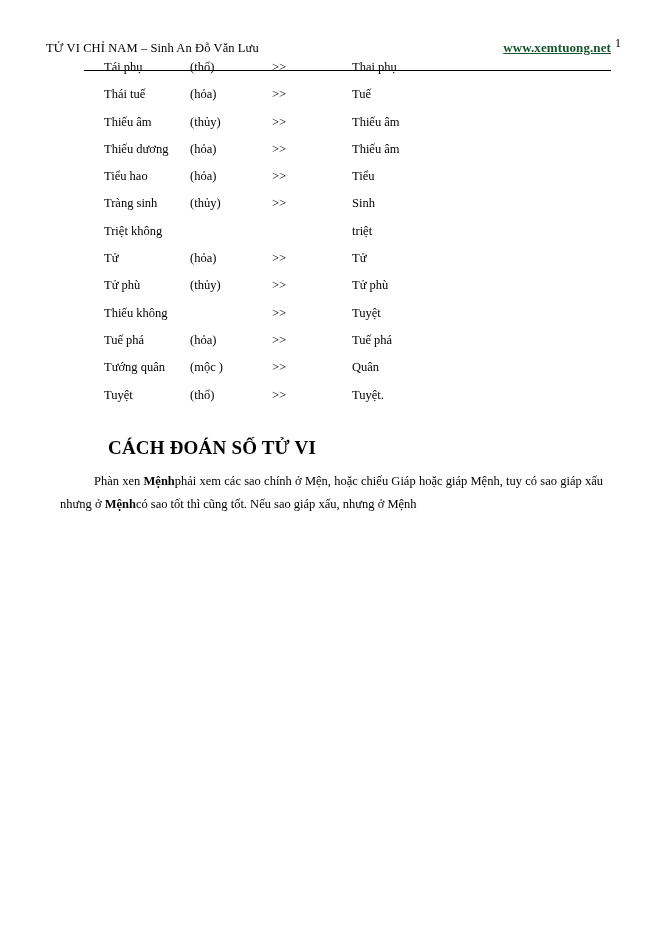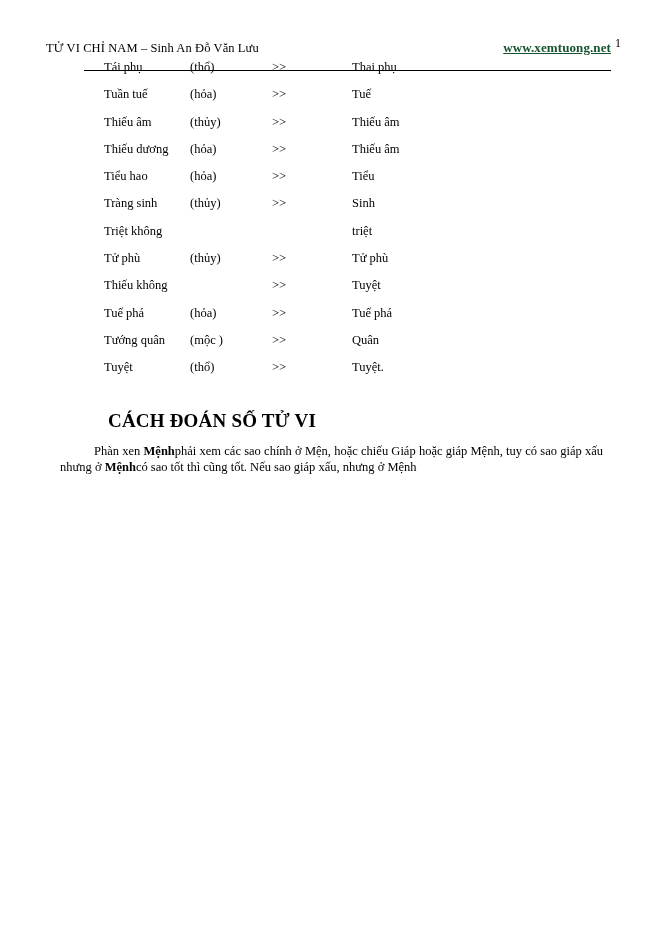--- a/index.html
+++ b/index.html
@@ -83,21 +83,21 @@
     padding-left: 62px;
     font-size: 19px;
     font-weight: bold;
     letter-spacing: 0.2px;
   }
   .body-text {
     margin-top: 11px;
     padding-left: 14px;
     padding-right: 8px;
     font-size: 12.5px;
-    line-height: 16px;
+    line-height: 23px;
     text-align: justify;
   }
   .body-text .indent { display: inline-block; width: 34px; }
   .b { font-weight: bold; }
 </style>
 </head>
 <body>
 
 <div class="page">
 
@@ -114,21 +114,21 @@
   <div class="table-wrap">
     <table class="star-table">
       <tbody>
         <tr>
           <td class="c-name">Tái phụ</td>
           <td class="c-elem">(thổ)</td>
           <td class="c-arrow">&gt;&gt;</td>
           <td class="c-result">Thai phụ</td>
         </tr>
         <tr>
-          <td class="c-name">Tuần tuế</td>
+          <td class="c-name">Thái tuế</td>
           <td class="c-elem">(hỏa)</td>
           <td class="c-arrow">&gt;&gt;</td>
           <td class="c-result">Tuế</td>
         </tr>
         <tr>
           <td class="c-name">Thiếu âm</td>
           <td class="c-elem">(thủy)</td>
           <td class="c-arrow">&gt;&gt;</td>
           <td class="c-result">Thiếu  âm</td>
         </tr>
@@ -150,20 +150,26 @@
           <td class="c-arrow">&gt;&gt;</td>
           <td class="c-result">Sinh</td>
         </tr>
         <tr>
           <td class="c-name">Triệt không</td>
           <td class="c-elem"></td>
           <td class="c-arrow"></td>
           <td class="c-result">triệt</td>
         </tr>
         <tr>
+          <td class="c-name">Tử</td>
+          <td class="c-elem">(hỏa)</td>
+          <td class="c-arrow">&gt;&gt;</td>
+          <td class="c-result">Tử</td>
+        </tr>
+        <tr>
           <td class="c-name">Tử phù</td>
           <td class="c-elem">(thủy)</td>
           <td class="c-arrow">&gt;&gt;</td>
           <td class="c-result">Tử phù</td>
         </tr>
         <tr>
           <td class="c-name">Thiếu không</td>
           <td class="c-elem"></td>
           <td class="c-arrow">&gt;&gt;</td>
           <td class="c-result">Tuyệt</td>

